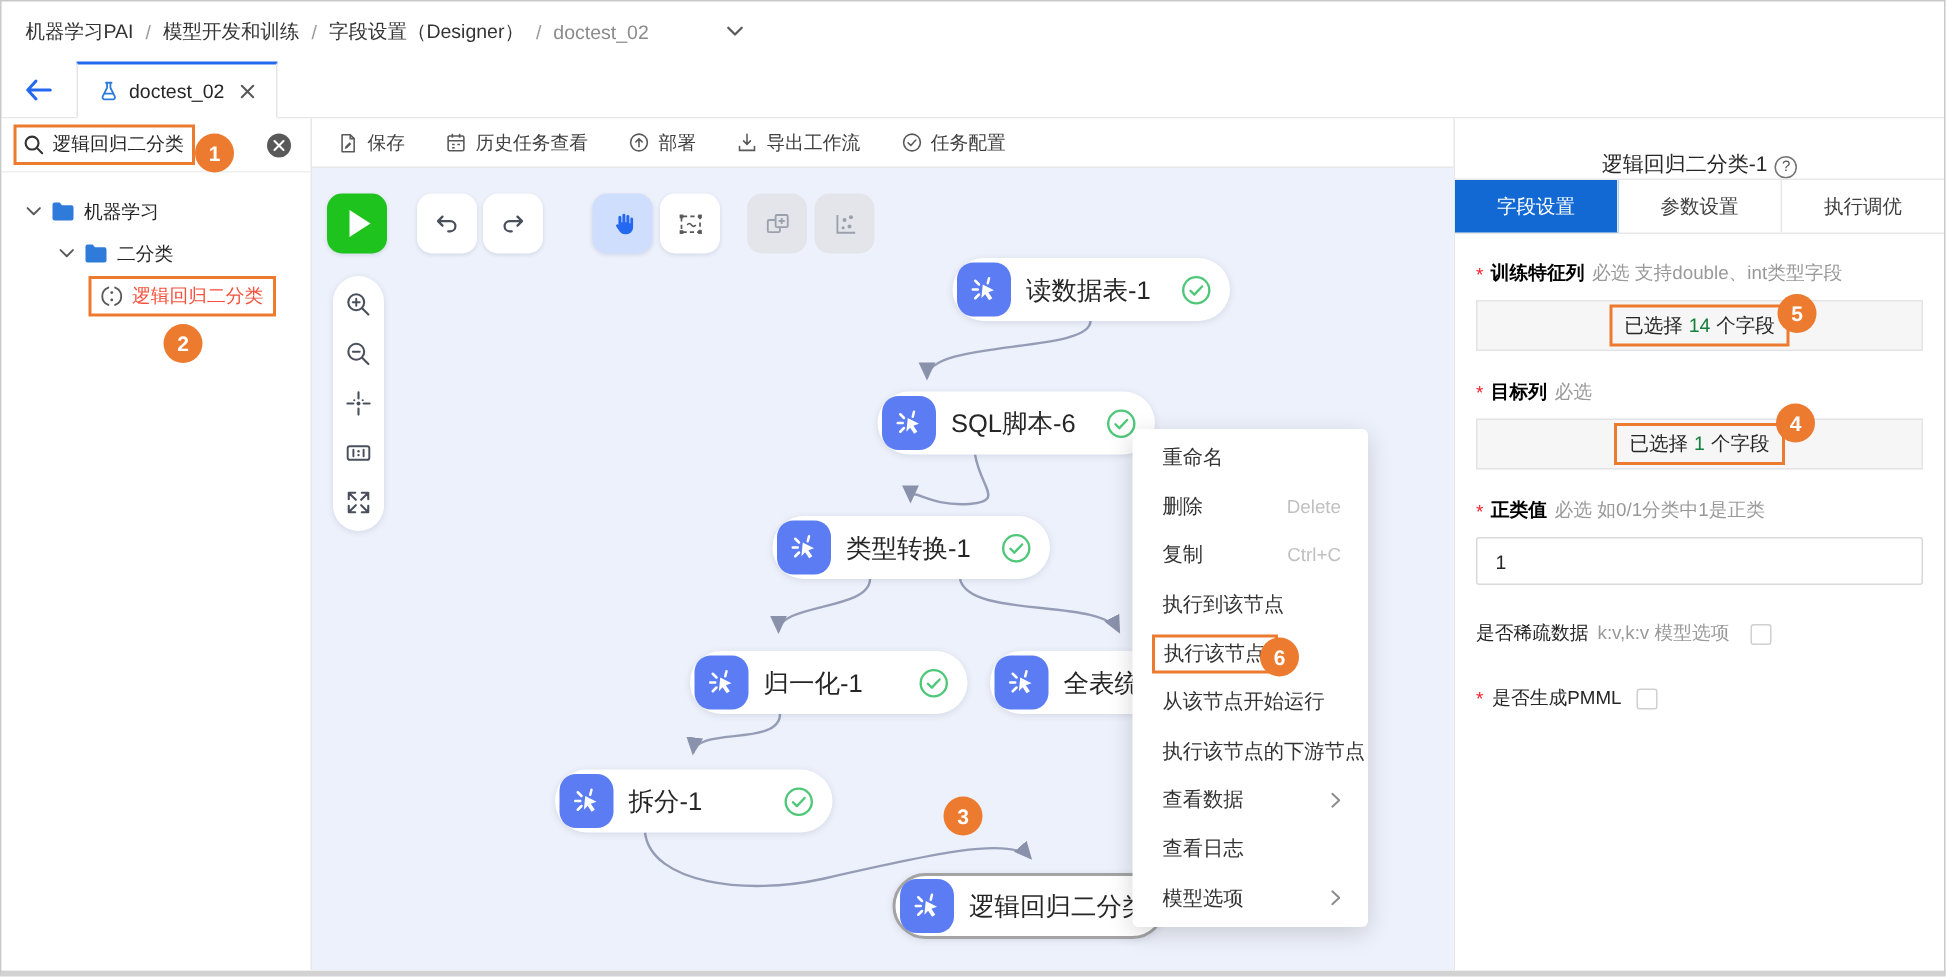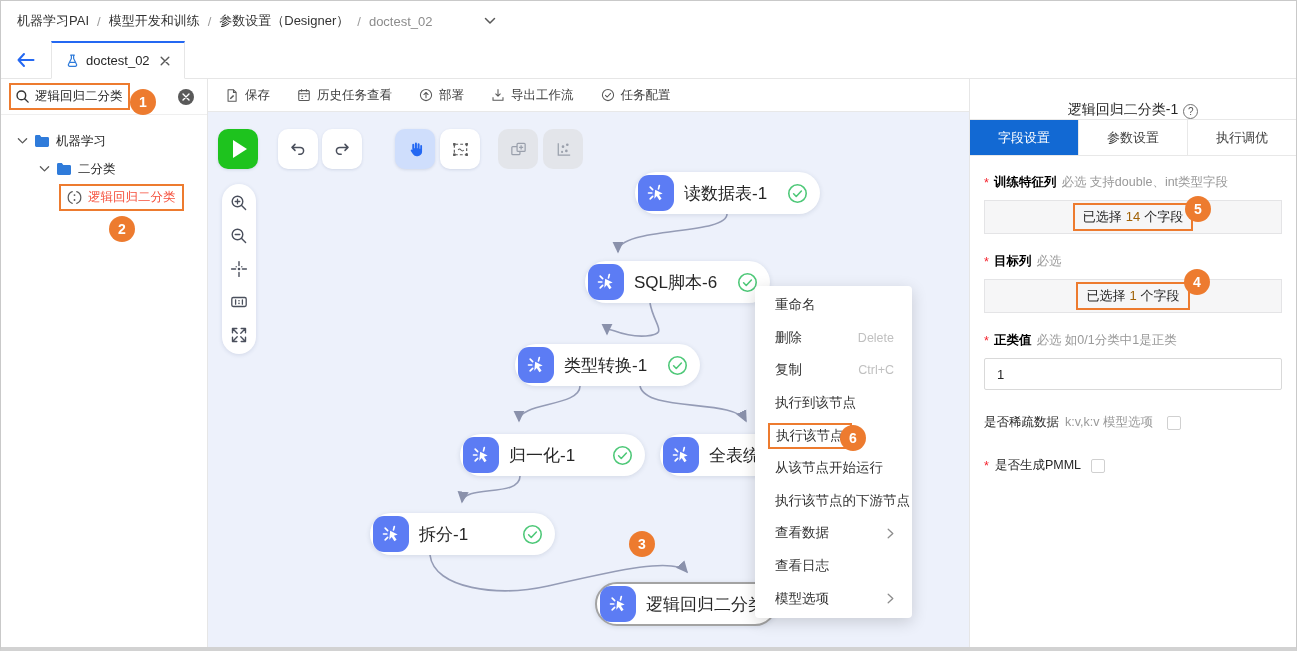--- a/index.html
+++ b/index.html
@@ -93,40 +93,40 @@
   .rp-tab:last-child { border-right:none; }
   .rp-tab.active { background:#1269D3; color:#fff; }
   .rp-body { padding:16px 14px 0; font-size:12.5px; }
   .f-label { display:flex; align-items:center; gap:5px; margin:2px 0 9px; }
   .f-label .star { color:#F5222D; }
   .f-label .name { color:#000000; font-weight:bold; }
   .f-label .hint { color:#999; }
   .select-bar { height:34px; background:#F6F6F7; border:1px solid #E4E4E6; display:flex; align-items:center;
                 justify-content:center; margin-bottom:19px; }
   .bar-annot { border:2px solid #ED7B2F; padding:3px 8px; font-size:13px; color:#262626; white-space:nowrap; }
-  .bar-annot .num { color:#a16207; margin:0 4px; }
+  .bar-annot .num { color:#15803d; margin:0 4px; }
   .text-input { height:32px; background:#fff; border:1px solid #d9d9d9; border-radius:2px; display:flex;
                 align-items:center; padding:0 12px; font-size:13px; margin-bottom:24px; cursor:text; }
   .check-row { display:flex; align-items:center; gap:6px; margin-bottom:26px; }
   .check-row .name { color:#262626; }
   .check-row .hint { color:#999; }
   .checkbox { width:14px; height:14px; border:1px solid #d0d0d0; border-radius:2px; background:#fff;
               margin-left:8px; cursor:pointer; flex:none; }
 </style>
 </head>
 <body>
 
 <div class="page">
 
   <div class="breadcrumb">
     <span class="crumb">机器学习PAI</span>
     <span class="crumb-sep">/</span>
     <span class="crumb">模型开发和训练</span>
     <span class="crumb-sep">/</span>
-    <span class="crumb">参数设置（Designer）</span>
+    <span class="crumb">字段设置（Designer）</span>
     <span class="crumb-sep">/</span>
     <span class="crumb current">doctest_02</span>
     <span class="crumb-caret">
       <svg width="14" height="10" viewBox="0 0 14 10">
           <path d="M2.5 2.5 L7 7 L11.5 2.5" stroke="#595959" stroke-width="1.5" fill="none" stroke-linecap="round" stroke-linejoin="round"></path>
         </svg>
     </span>
   </div>
 
   <div class="tabbar">

